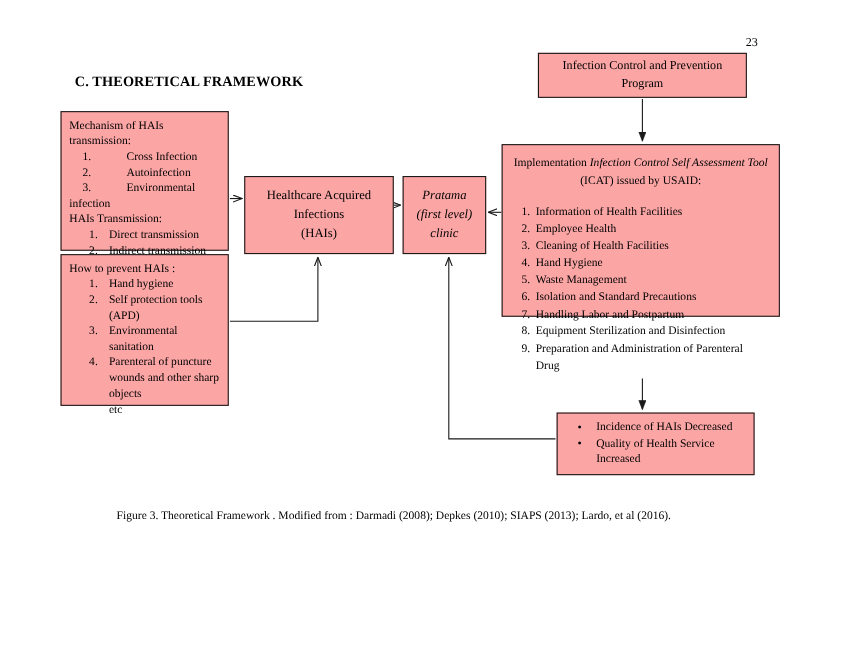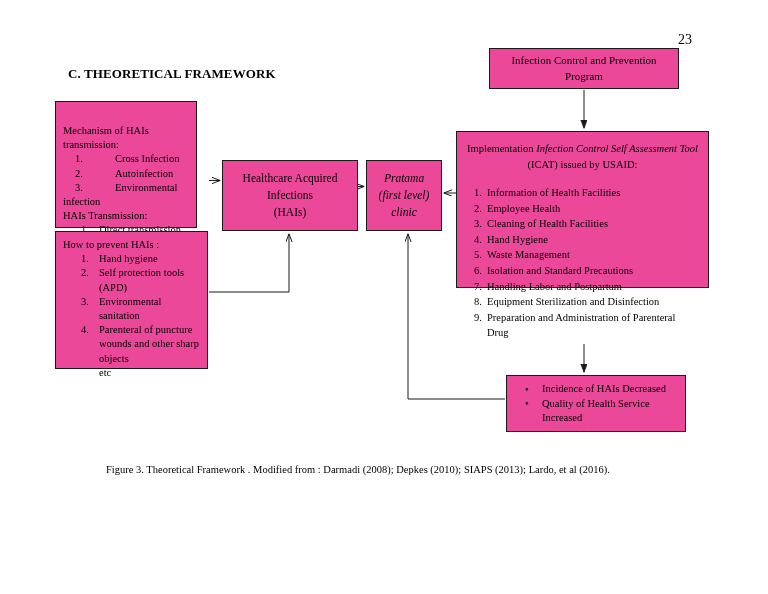--- a/index.html
+++ b/index.html
@@ -19,44 +19,44 @@
     position: absolute;
     left: 0; top: 0;
     width: 768px;
     height: 594px;
   }
   .abs { position: absolute; }
 
   .page-number {
     left: 678px;
     top: 33px;
-    font-size: 14px;
+    font-size: 11px;
     line-height: 13px;
   }
 
   .section-title {
     left: 68px;
     top: 66px;
     font-size: 13px;
     font-weight: bold;
     letter-spacing: 0.1px;
     line-height: 16px;
   }
 
   .box {
     border: 1px solid #1a1a1a;
     box-sizing: border-box;
-    background: #ec4899;
+    background: #fca5a5;
   }
 
   
   #box-mechanism {
     left: 55px; top: 101px;
-    width: 142px; height: 127px;
-    padding: 22px 7px 0 7px;
+    width: 153px; height: 127px;
+    padding: 6px 7px 0 7px;
   }
   #box-prevent {
     left: 55px; top: 231px;
     width: 153px; height: 138px;
     padding: 6px 7px 0 7px;
   }
   .lb-text {
     font-size: 10.5px;
     line-height: 14.2px;
   }

